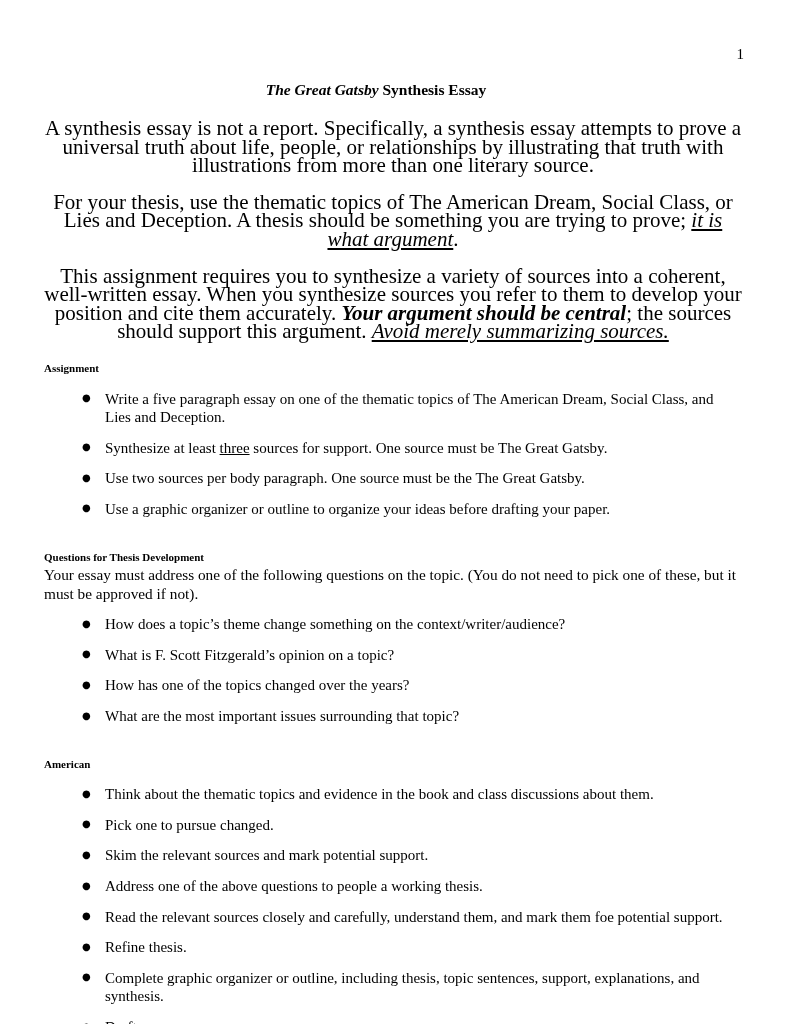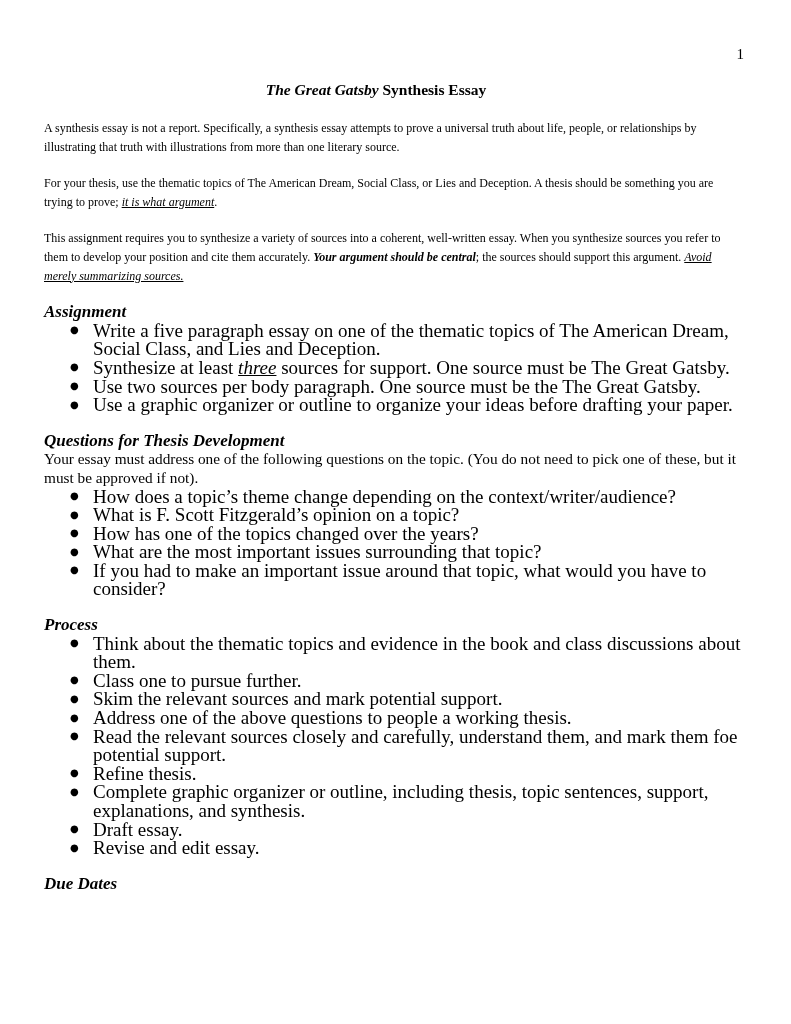--- a/index.html
+++ b/index.html
@@ -42,63 +42,62 @@
     line-height: 19px;
     font-weight: bold;
     margin: 0 0 0 0;
     padding-right: 34px;
     font-family: Liberation Serif, serif;
   }
   .doc-title .ital {
     font-style: italic;
   }
   p.para {
-    font-size: 12px;
+    font-size: 21px;
     line-height: 18.6px;
     margin: 0;
-    text-align: left;
+    text-align: center;
   }
   .gap-title-p1 { height: 20px; }
   .gap-para { height: 18px; }
   .gap-section { height: 17px; }
   h2.section-heading {
-    font-size: 17px;
+    font-size: 11px;
     line-height: 18.6px;
     font-weight: bold;
     margin: 0;
-    font-style: italic;
   }
   p.section-sub {
     font-size: 15.3px;
     line-height: 18.6px;
     margin: 0;
   }
   ul.bullets {
     list-style: none;
     margin: 0;
     padding: 0;
   }
   ul.bullets > li {
     position: relative;
-    font-size: 19px;
+    font-size: 15px;
     line-height: 18.6px;
     padding-left: 49px;
-    margin: 0;
+    margin: 12px;
   }
   ul.bullets > li::before {
     content: "\25CF";
     position: absolute;
     left: 26px;
     top: -0.5px;
     font-size: 10px;
     line-height: 18.6px;
     font-family: "DejaVu Sans", sans-serif;
   }
   .i  { }
-  .u  { text-decoration: underline; font-style: italic; }
+  .u  { text-decoration: underline; }
   .bi { font-weight: bold; font-style: italic; }
   .iu { font-style: italic; text-decoration: underline; }
 </style>
 </head>
 <body>
 
 <div class="page">
 
   <div class="page-number">1</div>
 
@@ -124,31 +123,30 @@
         <ul class="bullets">
           <li><span>Write a five paragraph essay on one of the thematic topics of The American Dream, Social Class, and Lies and Deception.</span></li>
           <li><span>Synthesize at least </span><span class="u">three</span><span> sources for support. One source must be </span><span class="i">The Great Gatsby.</span></li>
           <li><span>Use two sources per body paragraph. One source must be the </span><span class="i">The Great Gatsby.</span></li>
           <li><span>Use a graphic organizer or outline to organize your ideas before drafting your paper.</span></li>
         </ul>
         <div class="gap-section"></div>
         <h2 class="section-heading">Questions for Thesis Development</h2>
         <p class="section-sub">Your essay must address one of the following questions on the topic. (You do not need to pick one of these, but it must be approved if not).</p>
         <ul class="bullets">
-          <li><span>How does a topic’s theme change depending on the context/writer/audience?</span></li>
+          <li><span>How does a topic’s theme change something on the context/writer/audience?</span></li>
           <li><span>What is F. Scott Fitzgerald’s opinion on a topic?</span></li>
           <li><span>How has one of the topics changed over the years?</span></li>
           <li><span>What are the most important issues surrounding that topic?</span></li>
-          <li><span>If you had to make an important issue around that topic, what would you have to consider?</span></li>
         </ul>
         <div class="gap-section"></div>
-        <h2 class="section-heading">Process</h2>
+        <h2 class="section-heading">American</h2>
         <ul class="bullets">
           <li><span>Think about the thematic topics and evidence in the book and class discussions about them.</span></li>
-          <li><span>Class one to pursue further.</span></li>
+          <li><span>Pick one to pursue changed.</span></li>
           <li><span>Skim the relevant sources and mark potential support.</span></li>
           <li><span>Address one of the above questions to people a working thesis.</span></li>
           <li><span>Read the relevant sources closely and carefully, understand them, and mark them foe potential support.</span></li>
           <li><span>Refine thesis.</span></li>
           <li><span>Complete graphic organizer or outline, including thesis, topic sentences, support, explanations, and synthesis.</span></li>
           <li><span>Draft essay.</span></li>
           <li><span>Revise and edit essay.</span></li>
         </ul>
         <div class="gap-section"></div>
         <h2 class="section-heading">Due Dates</h2>

